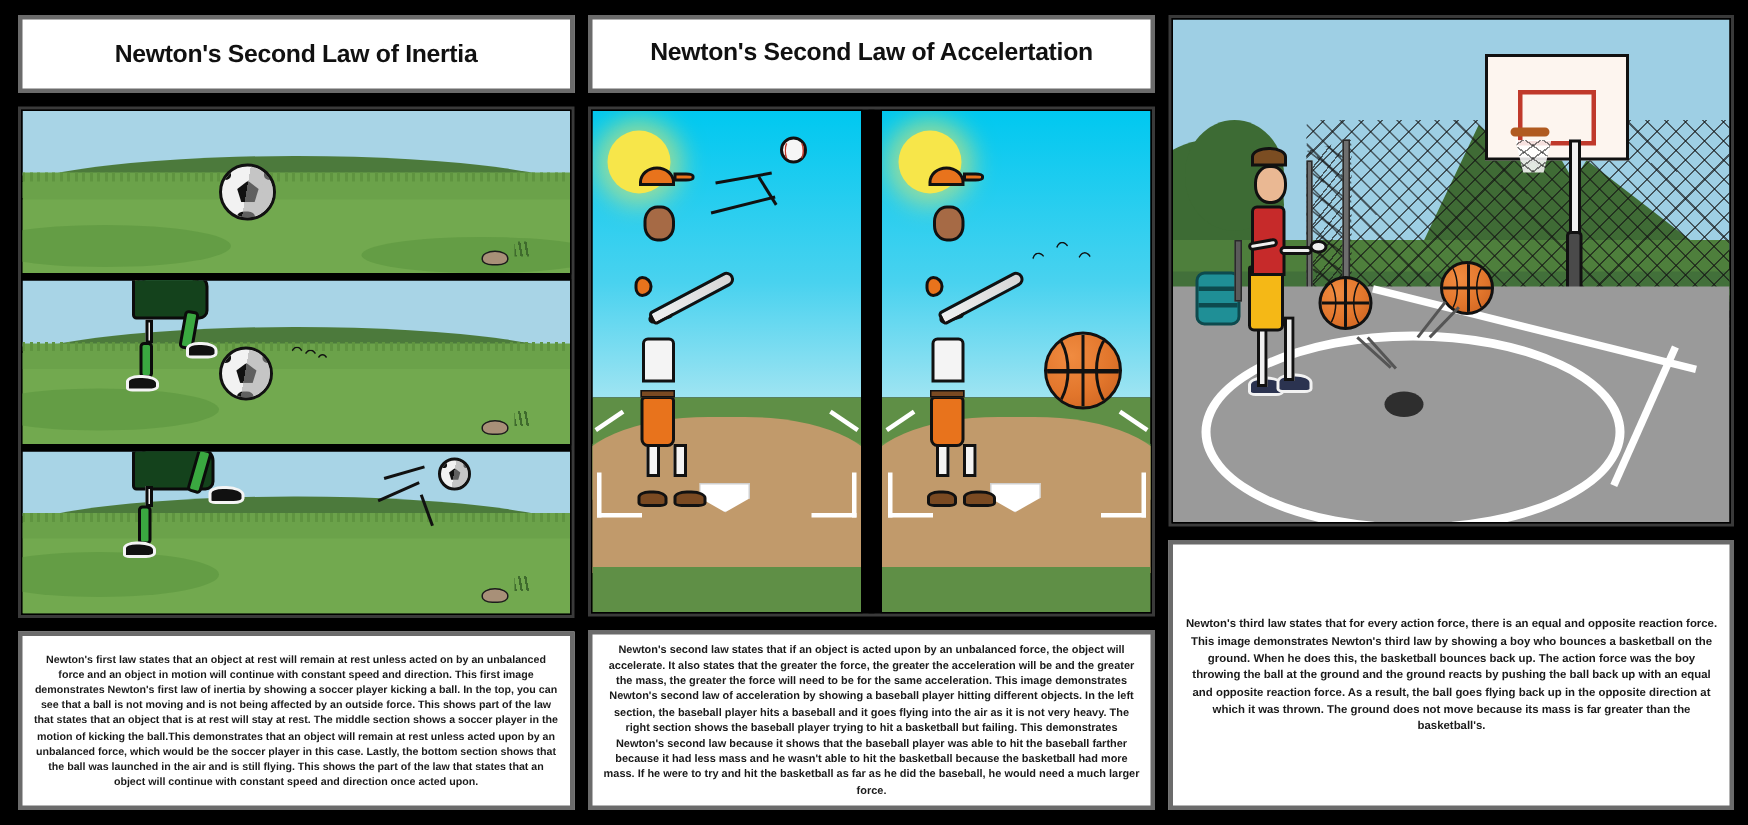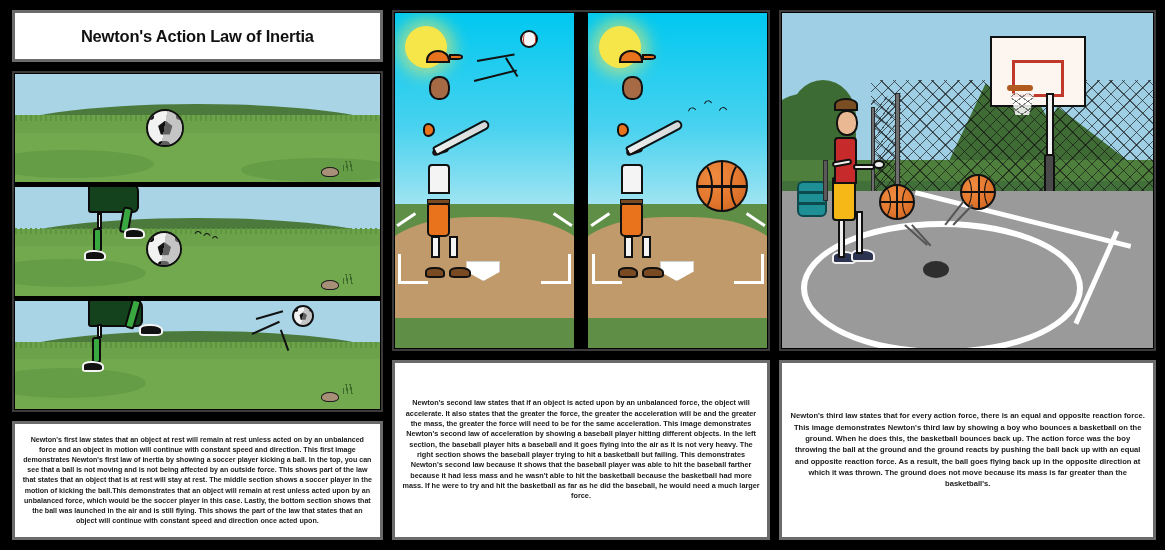--- a/index.html
+++ b/index.html
@@ -188,21 +188,21 @@
   .panel.p3 .caption-box p { font-size: 7.6px; line-height: 1.5; }
   .panel.p2 .caption-box p { font-size: 7.3px; }
 </style>
 </head>
 <body>
 
 <div class="storyboard">
 
   <div class="panel p1">
     <div class="title-box">
-      <span>Newton's Action Law of Inertia</span>
+      <span>Newton's Second Law of Inertia</span>
     </div>
 
     <div class="art-box">
 
       <div class="scene">
         <div class="sky"></div>
         <div class="hill"></div>
         <div class="grass"></div>
         <div class="grass-tufts"></div>
         <div class="grass2"></div>
@@ -282,20 +282,23 @@
         <div class="motion" style="left:73%;top:26%;width:22px;transform:rotate(70deg)"></div>
       </div>
     </div>
 
     <div class="caption-box">
       <p>Newton's first law states that an object at rest will remain at rest unless acted on by an unbalanced force and an object in motion will continue with constant speed and direction. This first image demonstrates Newton's first law of inertia by showing a soccer player kicking a ball. In the top, you can see that a ball is not moving and is not being affected by an outside force. This shows part of the law that states that an object that is at rest will stay at rest. The middle section shows a soccer player in the motion of kicking the ball.This demonstrates that an object will remain at rest unless acted upon by an unbalanced force, which would be the soccer player in this case. Lastly, the bottom section shows that the ball was launched in the air and is still flying. This shows the part of the law that states that an object will continue with constant speed and direction once acted upon.</p>
     </div>
   </div>
 
   <div class="panel p2">
+    <div class="title-box">
+      <span>Newton's Second Law of Accelertation</span>
+    </div>
 
     <div class="art-box">
 
       <div class="scene">
         <div class="bb-sky"></div>
         <div class="sun" style="left:6%;top:4%;width:42px;height:42px"></div>
         <div class="bb-outfield"></div>
         <div class="bb-outfield2"></div>
         <div class="bb-dirt"></div>
         <div class="bb-grass-bot"></div>

